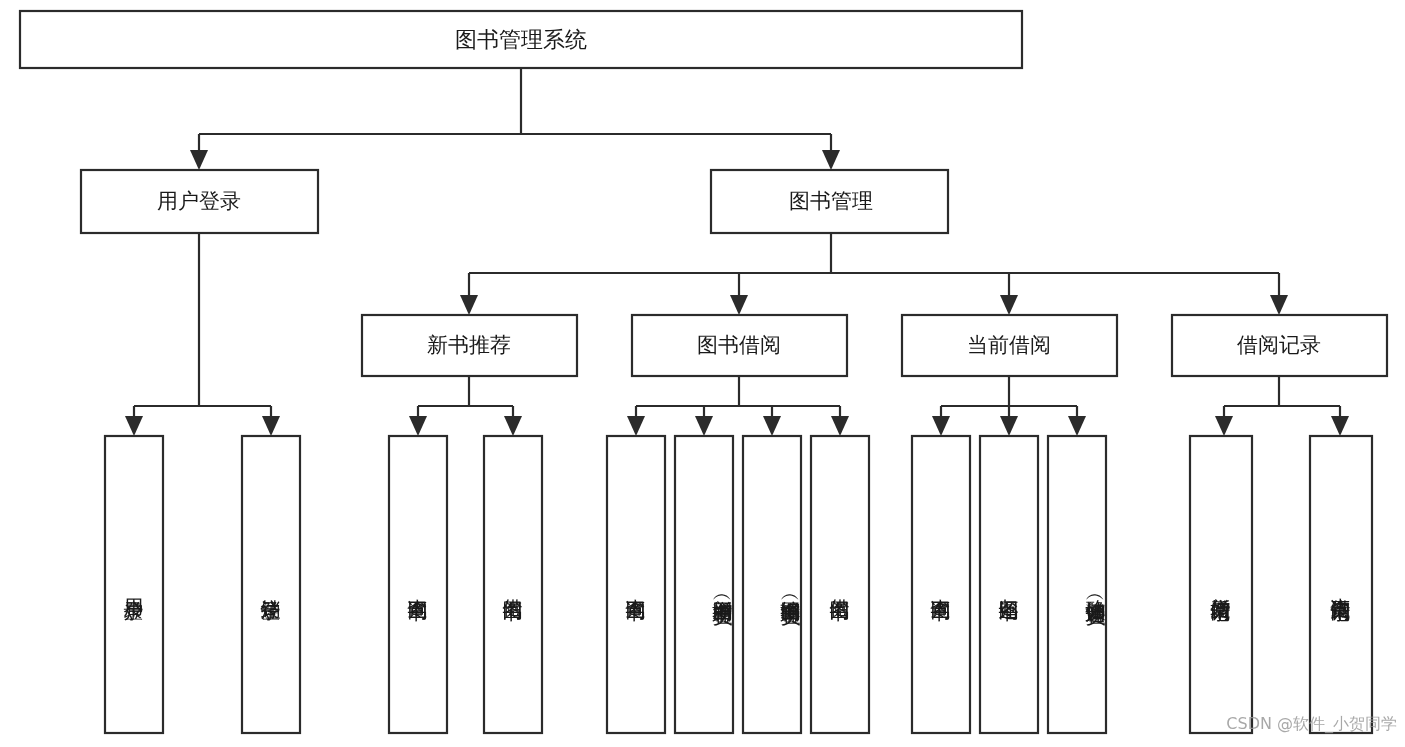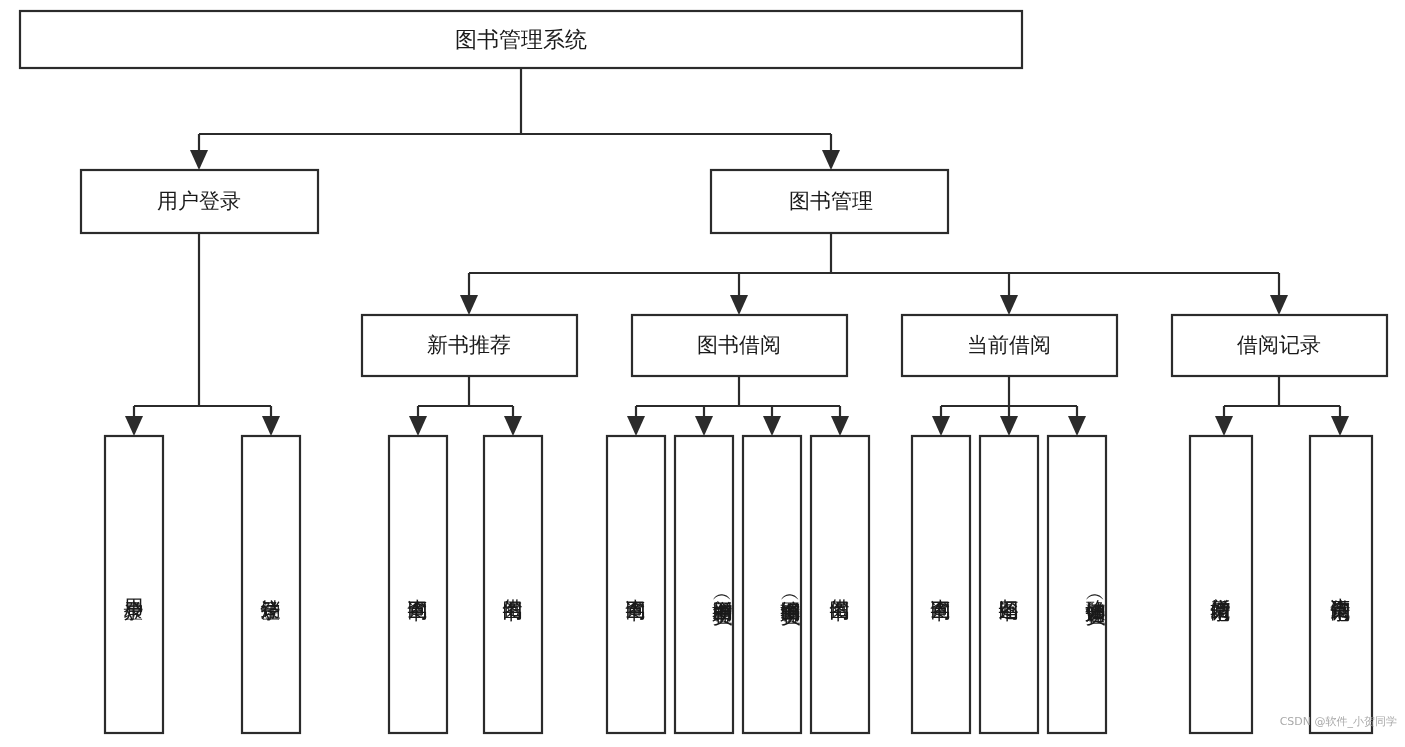--- a/index.html
+++ b/index.html
@@ -61,23 +61,23 @@
     text-orientation: upright;
     letter-spacing: 1px;
     line-height: 1;
     white-space: nowrap;
     text-align: center;
     pointer-events: none;
   }
   .watermark {
     position: absolute;
     right: 8px;
-    bottom: 18px;
-    font-family: "DejaVu Sans", "Liberation Sans", sans-serif;
-    font-size: 11px;
+    bottom: 12px;
+    font-family: "DejaVu Sans", "Liberation Sans", sans-serif;
+    font-size: 16px;
     color: #9a9a9a;
     opacity: 0.85;
     white-space: nowrap;
   }
 </style>
 </head>
 <body>
 
 <div id="diagram-root">
 

